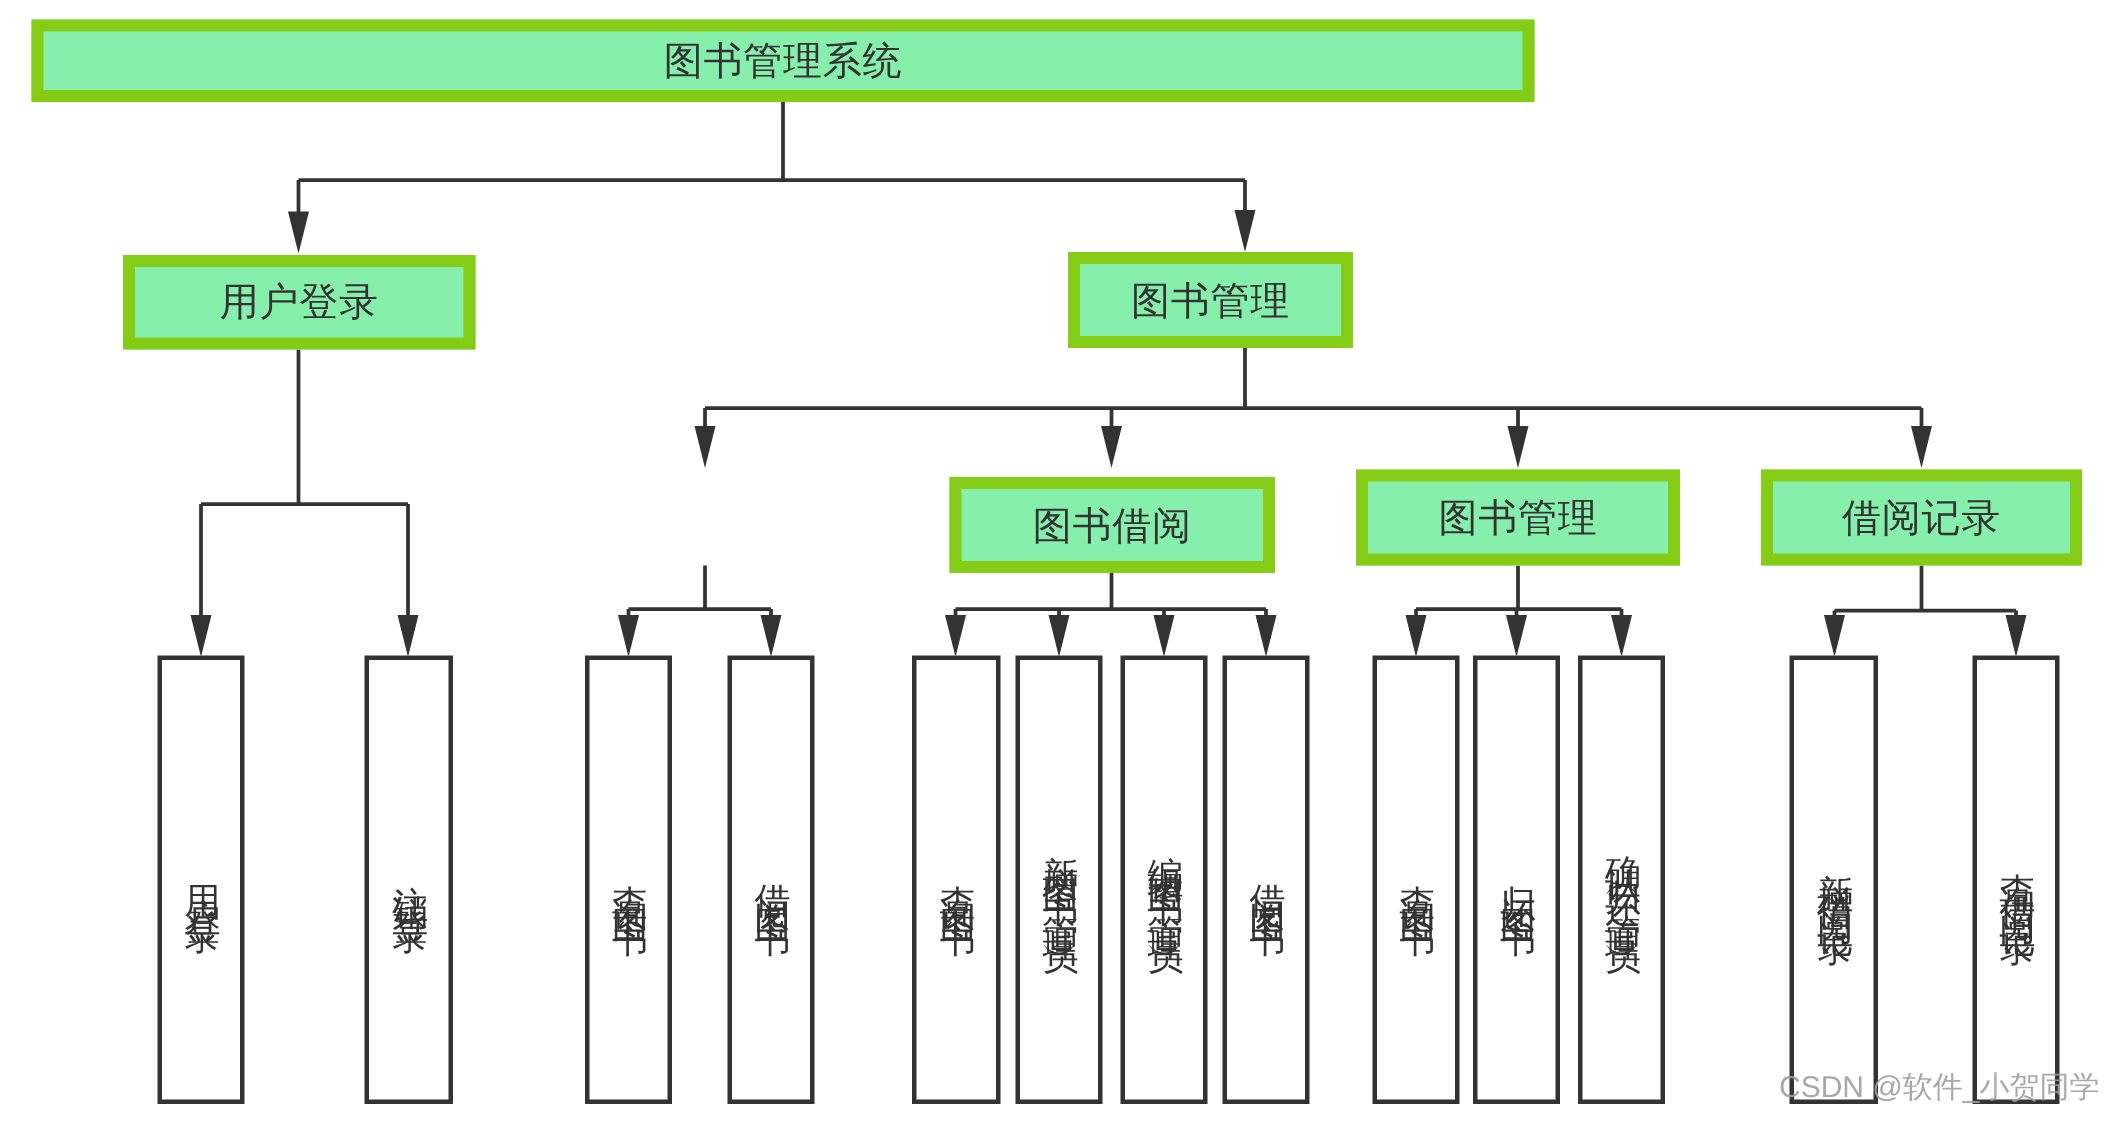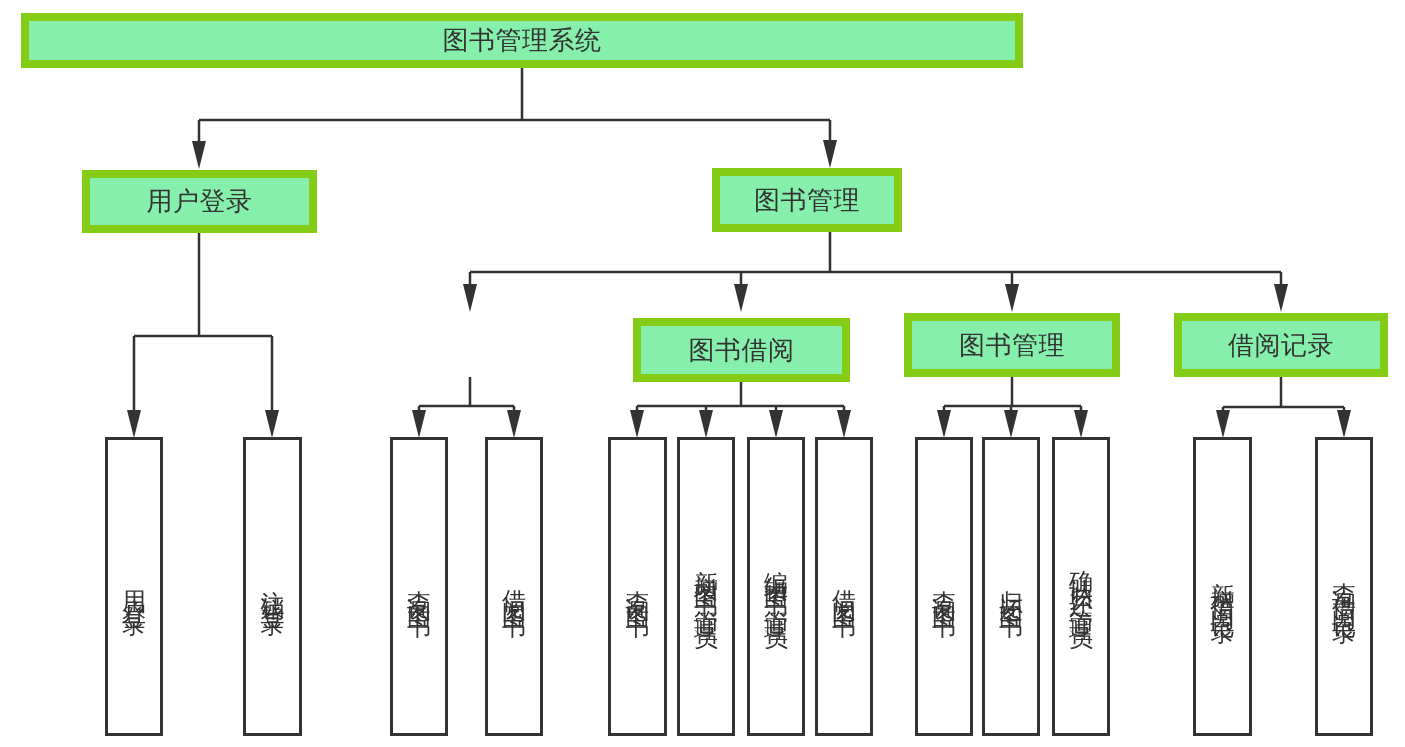--- a/index.html
+++ b/index.html
@@ -173,14 +173,15 @@
     <span class="vtext">确认归还（管理员）</span>
   </div>
 
   <div class="leaf pos-f12">
     <span class="vtext">新增借阅记录</span>
   </div>
   <div class="leaf pos-f13">
     <span class="vtext">查询借阅记录</span>
   </div>
 
+  <div class="watermark">CSDN @软件_小贺同学</div>
 
 </div>
 
 </body></html>

